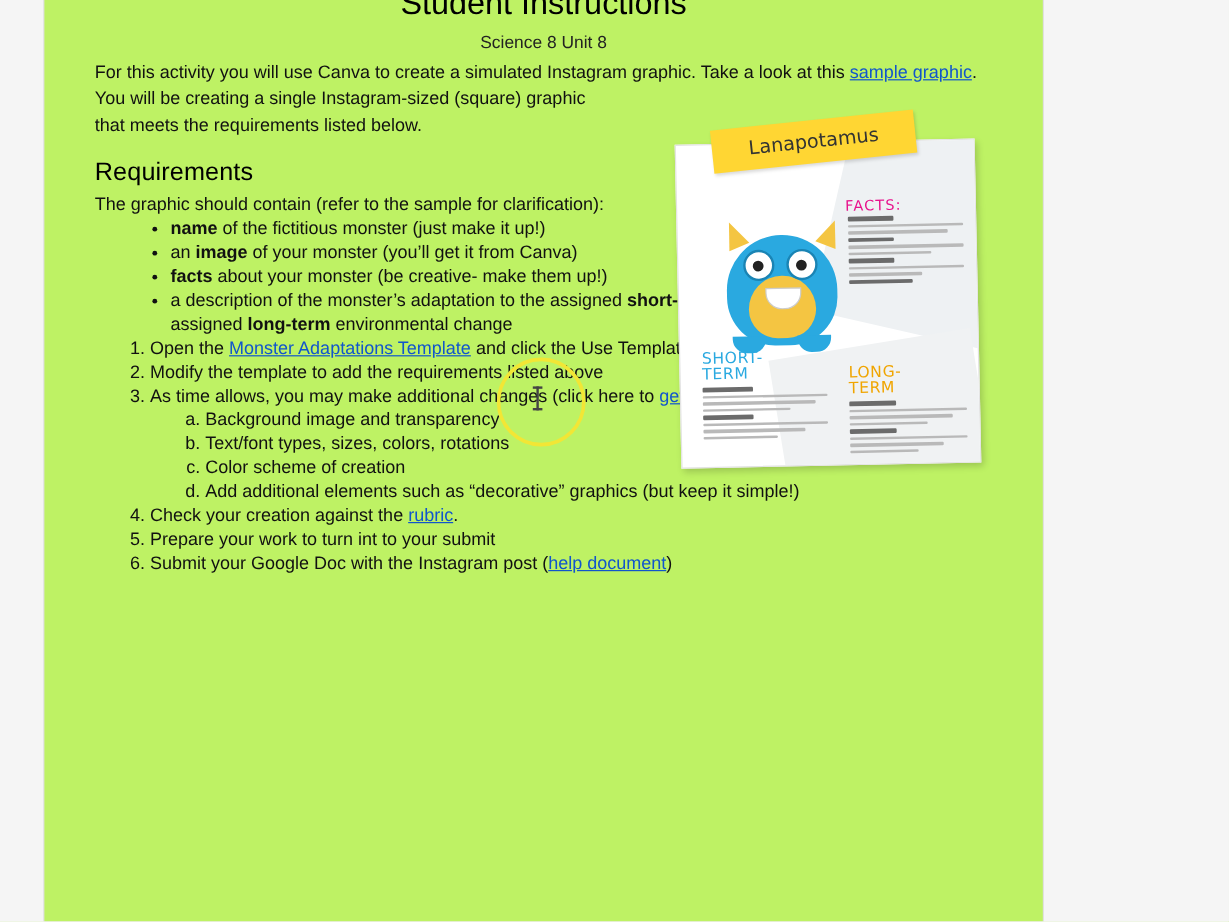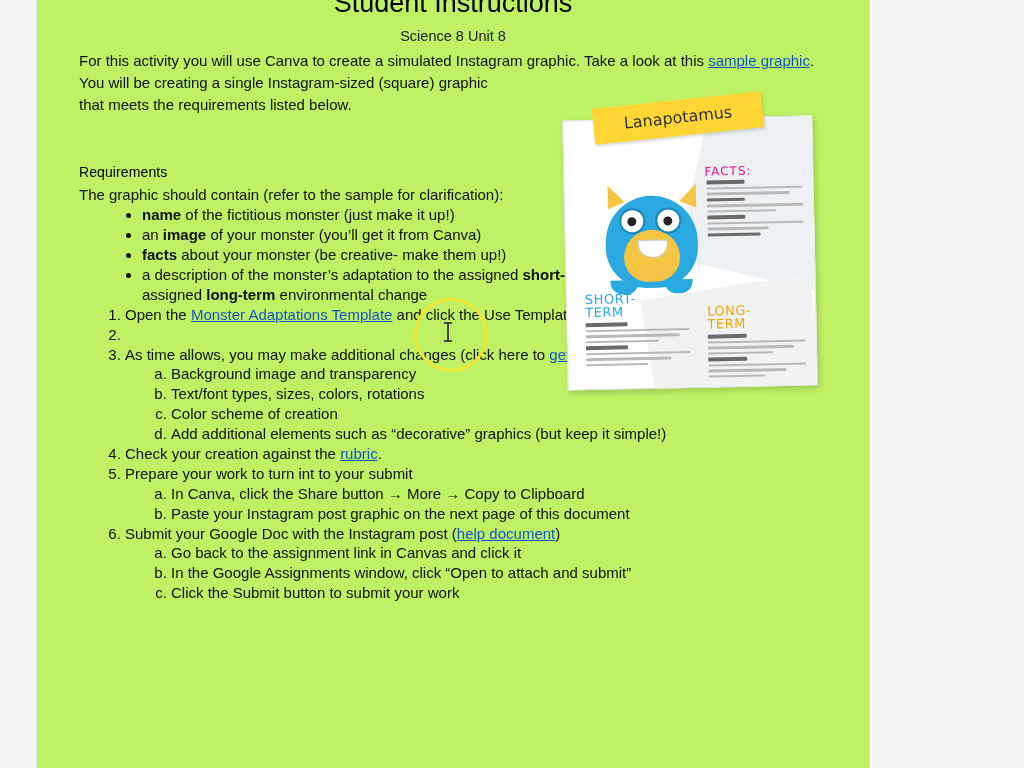--- a/index.html
+++ b/index.html
@@ -53,24 +53,24 @@
     line-height: 22px;
     margin: 0 0 0 0;
   }
   .intro-1 { margin-top: 28px; }
   .intro-2 { margin-top: 28px; width: 420px; }
   a.link {
     color: #1155cc;
     text-decoration: underline;
   }
   h2.section {
-    font-size: 14px;
+    font-size: 21px;
     font-weight: 400;
     color: #000000;
-    margin: 48px 0 6px 0;
+    margin: 16px 0 6px 0;
     letter-spacing: 0.1px;
   }
   .req-lead {
     font-size: 15px;
     color: #111111;
     margin: 0 0 2px 0;
   }
   ul.req {
     margin: 0;
     padding-left: 46px;
@@ -355,47 +355,39 @@
         <li><b>facts</b><span> about your monster (be creative- make them up!)</span></li>
         <li><span>a description of the monster’s adaptation to the assigned </span><b>short-term</b><span> environmental change and the assigned </span><b>long-term</b><span> environmental change</span></li>
       </ul>
 
 
       <ol class="steps">
         <li>
           <span>Open the </span><a class="link" href="#">Monster Adaptations Template</a><span> and click the Use Template button.</span>
         </li>
         <li>
+          <span>Modify the template to add the requirements listed above</span>
         </li>
         <li>
           <span>As time allows, you may make additional changes (click here to </span><a class="link" href="#">get below using Canva</a><span>)</span>
           <ol class="sub">
             <li>Background image and transparency</li>
             <li>Text/font types, sizes, colors, rotations</li>
             <li>Color scheme of creation</li>
             <li>Add additional elements such as “decorative” graphics (but keep it simple!)</li>
           </ol>
         </li>
         <li>
           <span>Check your creation against the </span><a class="link" href="#">rubric</a><span>.</span>
         </li>
         <li>
           <span>Prepare your work to turn int to your submit</span>
-          <ol class="sub">
-            <li>In Canva, click the Share button → More → Copy to Clipboard</li>
-            <li>Paste your Instagram post graphic on the next page of this document</li>
-          </ol>
         </li>
         <li>
           <span>Submit your Google Doc with the Instagram post (</span><a class="link" href="#">help document</a><span>)</span>
-          <ol class="sub">
-            <li>Go back to the assignment link in Canvas and click it</li>
-            <li>In the Google Assignments window, click “Open to attach and submit”</li>
-            <li>Click the Submit button to submit your work</li>
-          </ol>
         </li>
       </ol>
 
     </div>
 
     <div class="sample-wrap">
       <div class="sample-card">
         <div class="sample-bg-shape"></div>
         <div class="sample-bg-shape2"></div>
 

